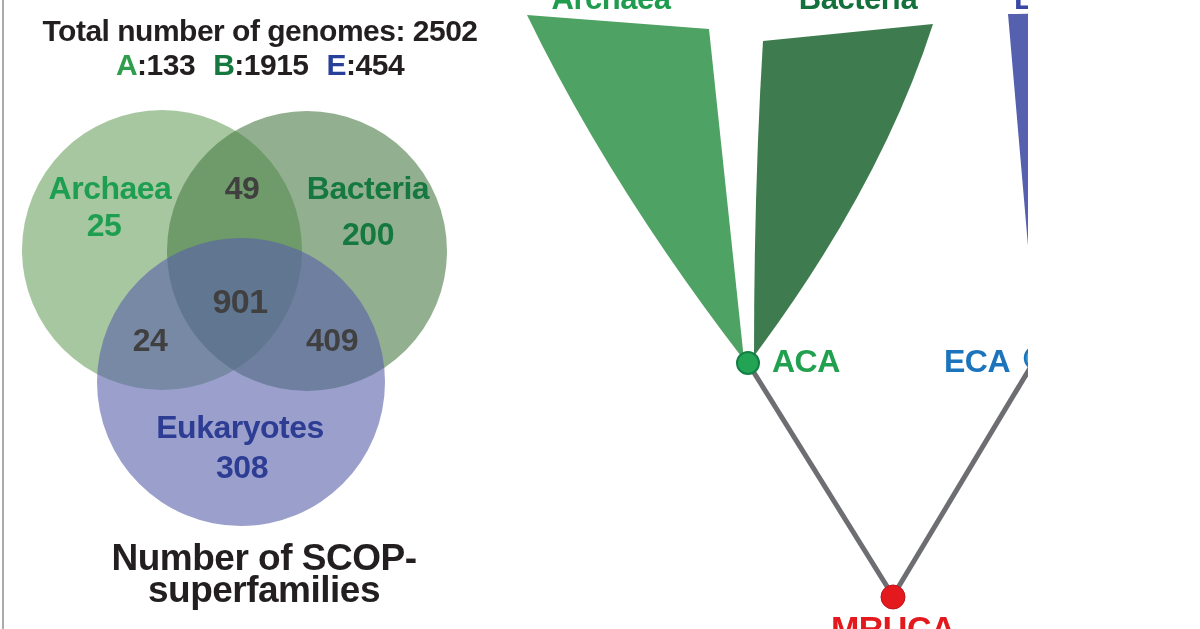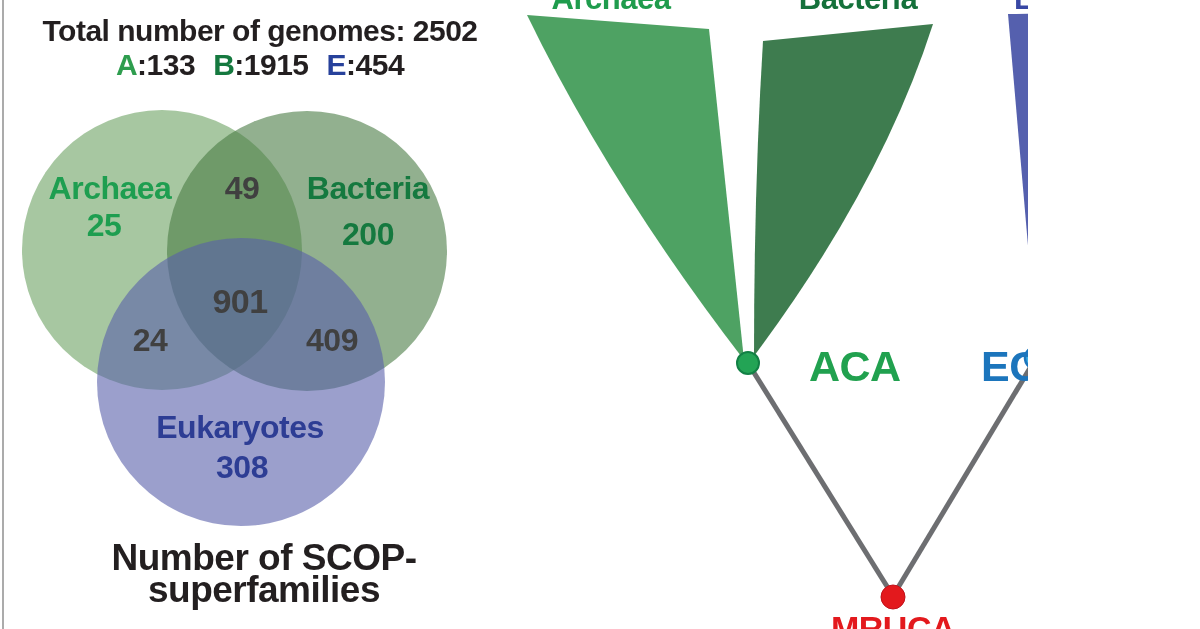--- a/index.html
+++ b/index.html
@@ -34,21 +34,21 @@
     position:absolute;left:0;top:542px;width:528px;
     text-align:center;
     font-size:37px;font-weight:600;letter-spacing:-0.5px;
     line-height:32px;
   }
   .venn-name{font-size:32px;}
   .venn-num{font-size:32px;}
   .venn-num-big{font-size:34px;}
   .white{color:#404040;}
   .tree-top{font-size:31px;top:-17px;}
-  .node-lbl{font-size:43px;margin-left:37px;}
+  .node-lbl{font-size:32px;}
   .c-arch{color:#1E9E50;}
   .c-bact{color:#15793F;}
   .c-euk{color:#2D3D94;}
   .c-arch-top{color:#1F9C4D;}
   .c-bact-top{color:#15713B;}
   .c-euk-top{color:#3847A4;}
   .c-aca{color:#21A14F;}
   .c-eca{color:#1C75BC;}
   .c-mruca{color:#E3191D;}
   .gap{margin-left:18px;}

